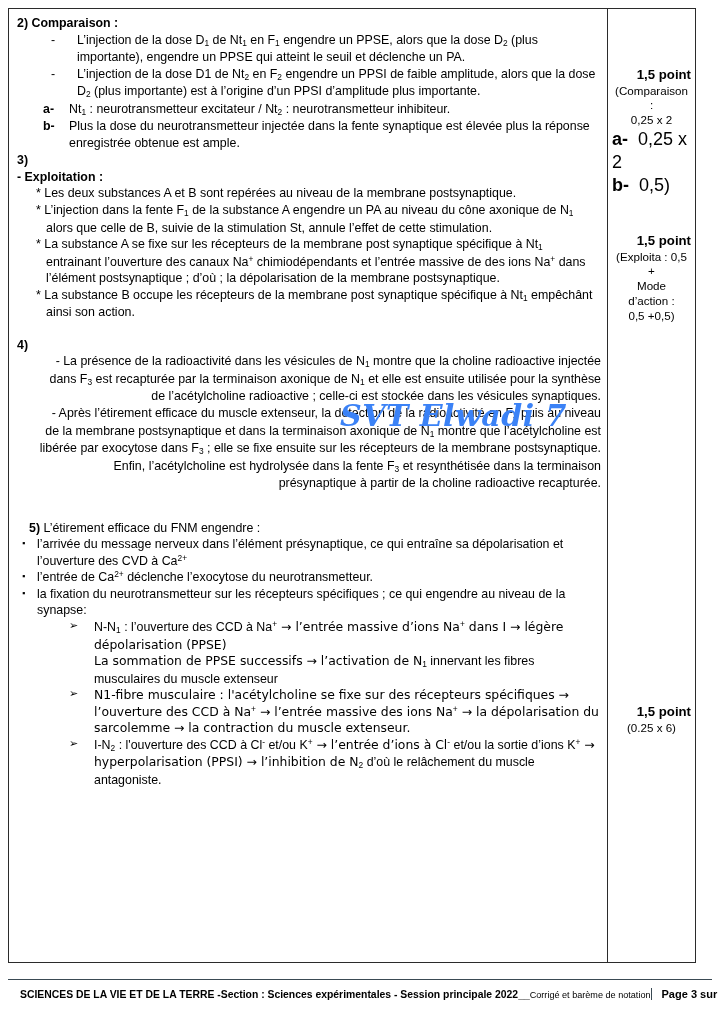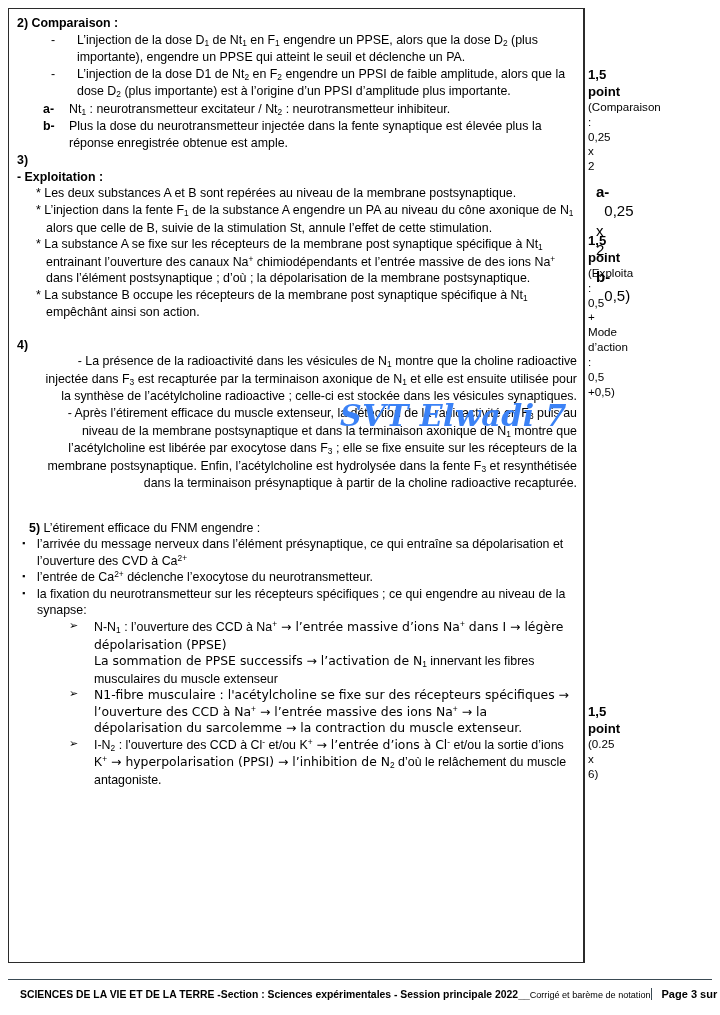--- a/index.html
+++ b/index.html
@@ -21,21 +21,21 @@
     width: 720px;
     height: 1015px;
     box-sizing: border-box;
   }
 
   
   .answer-table {
     position: absolute;
     left: 8px;
     top: 8px;
-    width: 577px;
+    width: 688px;
     height: 955px;
     border: 1.3px solid #2b2b2b;
     box-sizing: border-box;
     display: flex;
     flex-direction: row;
   }
   .col-content {
     width: 598px;
     box-sizing: border-box;
     padding: 6px 6px 0 8px;
@@ -186,24 +186,24 @@
     line-height: 1.25;
     margin: 0;
     text-align: right;
   }
   .score-detail {
     font-size: 11.6px;
     line-height: 1.28;
     margin: 0;
   }
   .score-ab {
-    font-size: 15px;
+    font-size: 18px;
     line-height: 1.28;
-    margin: 8px;
-    text-align: right;
+    margin: 0;
+    text-align: left;
   }
   .score-ab b { font-weight: bold; }
 
   
   .watermark {
     position: absolute;
     color: #3b82f6;
     font-family: "DejaVu Serif", serif;
     font-style: italic;
     font-weight: bold;

